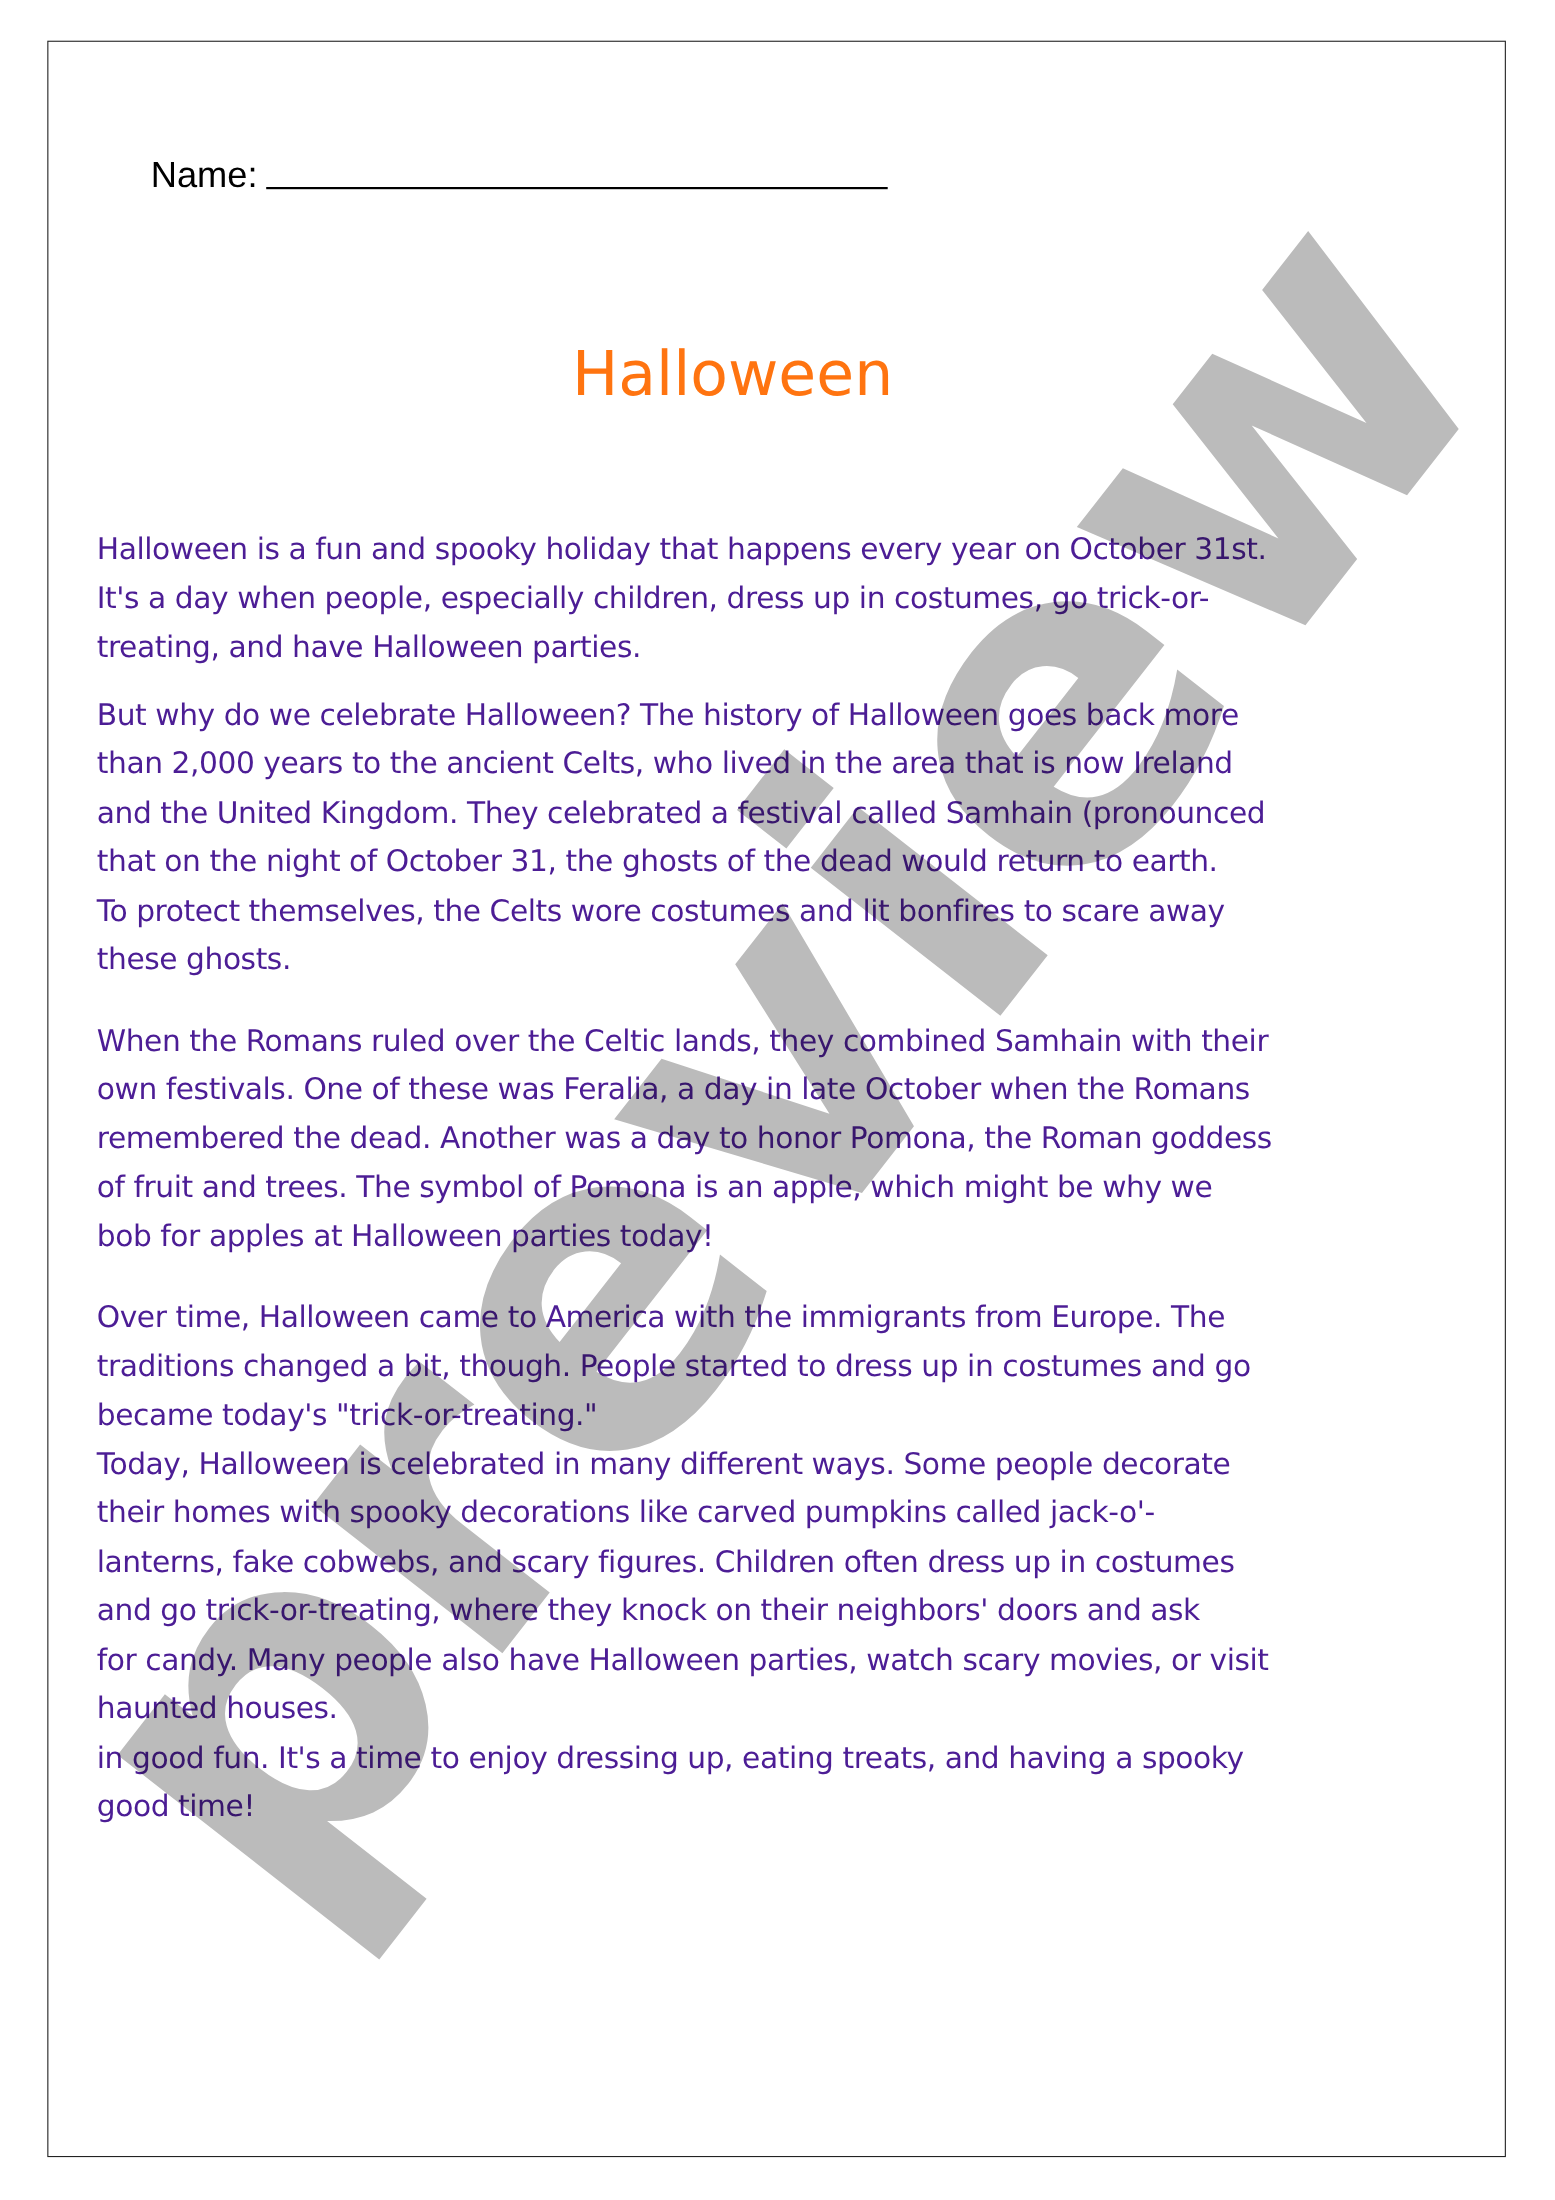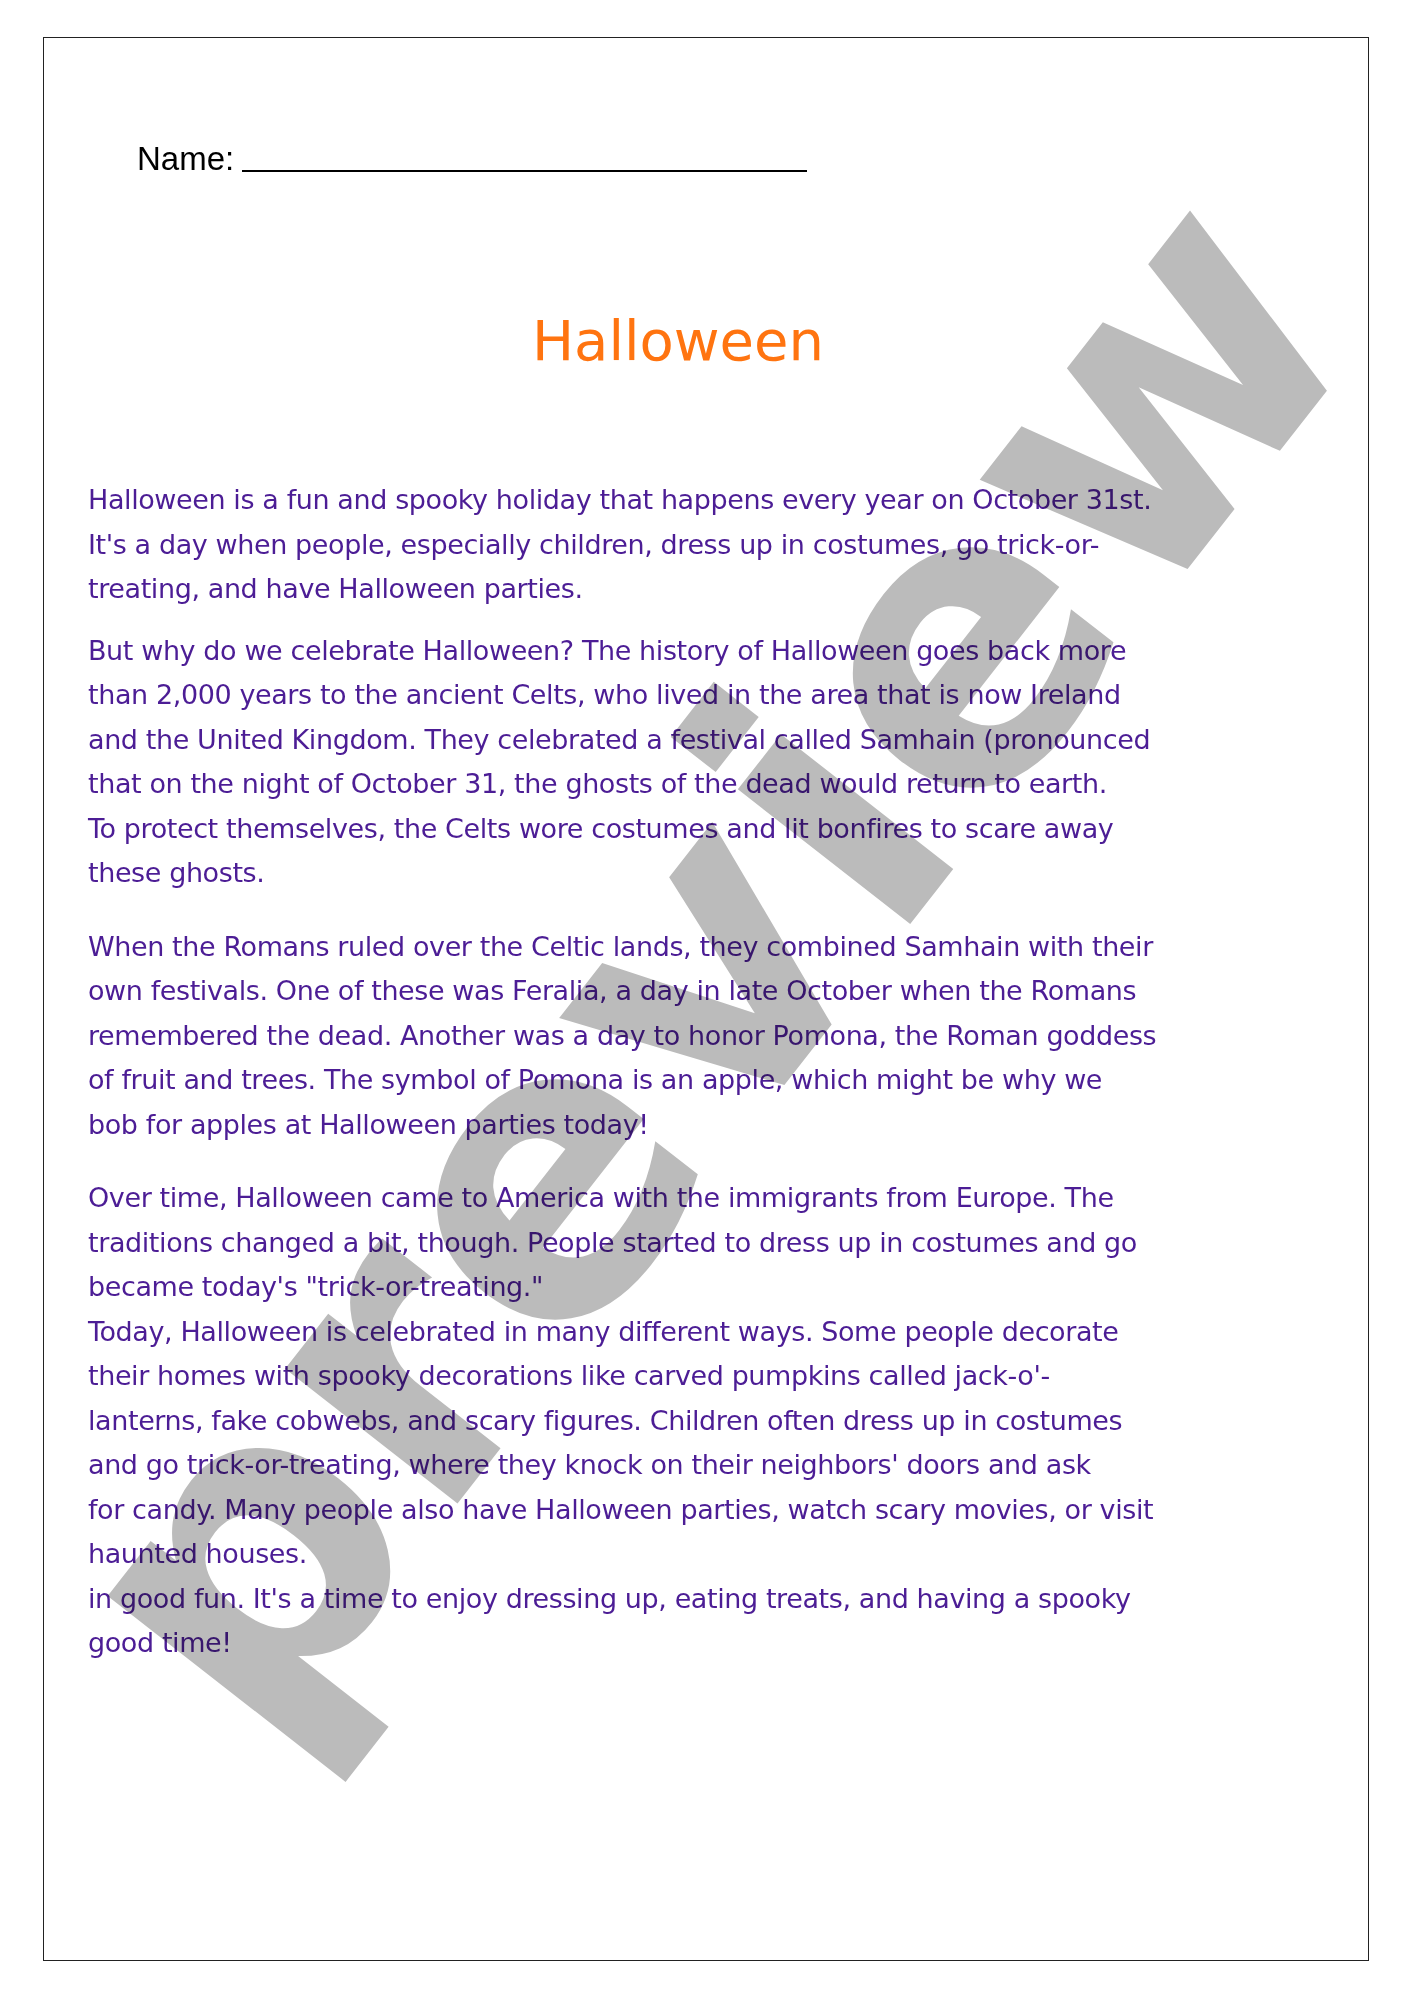--- a/index.html
+++ b/index.html
@@ -21,21 +21,21 @@
       pointer-events: none;
     }
     .content { position: absolute; left: 0; top: 0; width: 1414px; height: 2000px; z-index: 2; mix-blend-mode: multiply; }
     .name-row {
       position: absolute; left: 97px; top: 140px;
       font-family: "Liberation Sans", sans-serif; font-size: 33px; color: #000;
       display: flex; align-items: flex-end; margin-left: 40px;
     }
     .name-line { display: inline-block; width: 565px; height: 0; border-bottom: 2.5px solid #000; margin-left: 8px; margin-bottom: 6px; }
     .title {
-      position: absolute; left: 16px; width: 1324px; top: 308px; text-align: center;
+      position: absolute; left: 4px; width: 1324px; top: 308px; text-align: center;
       font-family: "DejaVu Sans", sans-serif; font-size: 56px; color: #ff7410;
       font-weight: normal; margin: 0; letter-spacing: 0px;
     }
     .body-text {
       position: absolute; left: 88px; top: 478px; width: 1270px;
       font-family: "DejaVu Sans", sans-serif; font-size: 27px; color: #4c1d95;
       letter-spacing: -0.4px;
     }
     .para { margin: 0; }
     .line { display: block; height: 44.5px; line-height: 44.5px; white-space: nowrap; }

